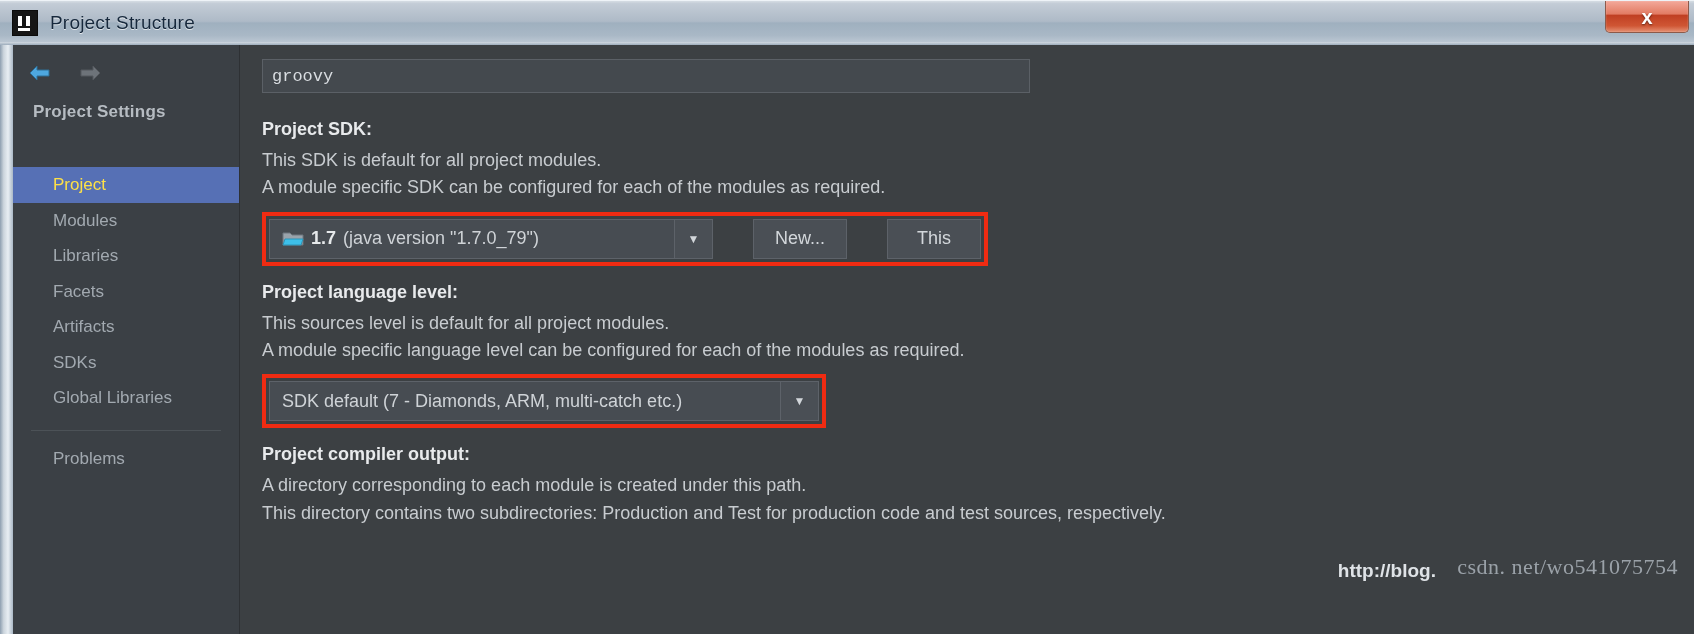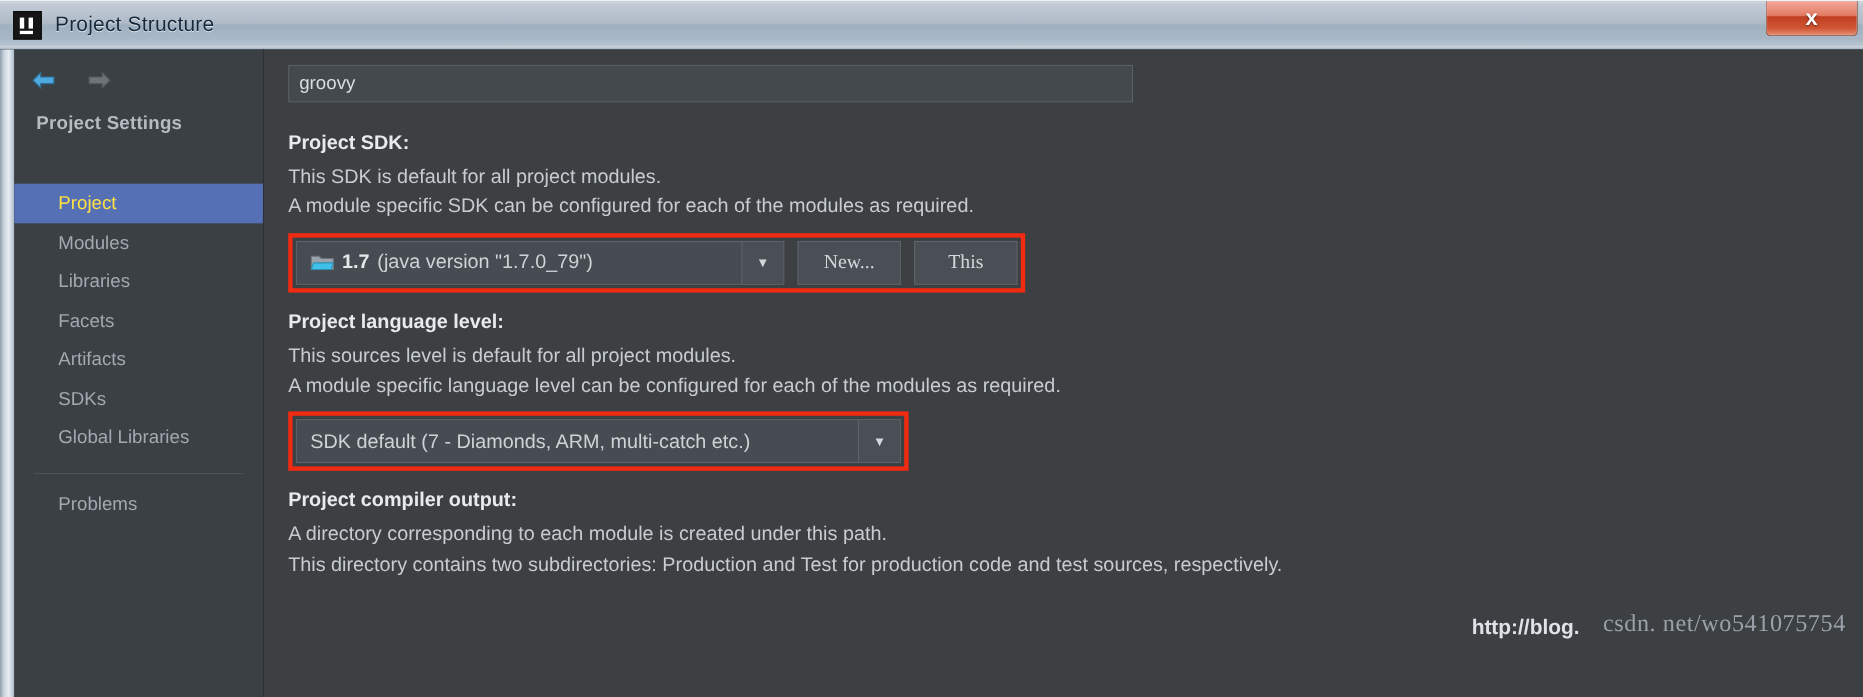--- a/index.html
+++ b/index.html
@@ -184,21 +184,21 @@
     white-space: nowrap;
   }
 
   .text-input {
     width: 768px;
     height: 34px;
     background: #44494e;
     border: 1px solid #5b6066;
     color: #d9dde1;
     font-size: 17px;
-    font-family: Liberation Sans, sans-serif;
+    font-family: Liberation Mono, monospace;
     padding: 0 9px;
     display: flex;
     align-items: center;
   }
 
   .gap-lg { height: 26px; }
   .gap-md { height: 16px; }
   .gap-sm { height: 10px; }
 
   
@@ -249,25 +249,26 @@
   .folder-icon { width: 22px; height: 17px; display: block; flex: 0 0 auto; }
 
   .btn {
     height: 40px;
     min-width: 94px;
     padding: 0 17px;
     background: #4a4f55;
     border: 1px solid #5d6269;
     color: #d3d7db;
     font-size: 18px;
-    font-family: Liberation Serif, serif;
+    font-family: Liberation Sans, sans-serif;
     display: flex;
     align-items: center;
     justify-content: center;
     white-space: nowrap;
+    margin-left: 28px;
   }
 
   
   #watermark {
     position: absolute;
     right: 16px;
     bottom: 54px;
     font-family: "Liberation Serif", serif;
     font-size: 22px;
     color: #9aa1a8;

